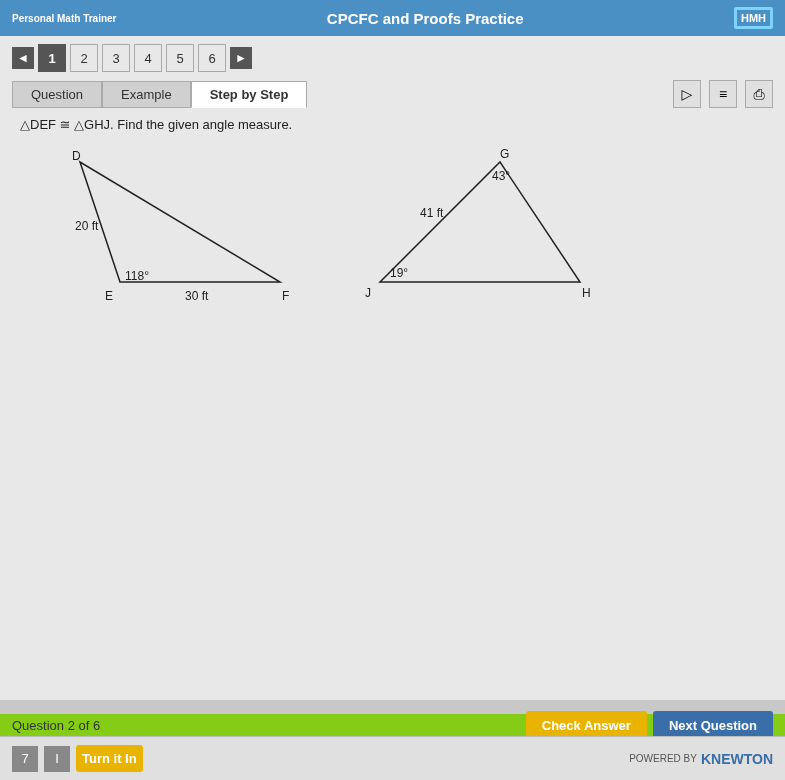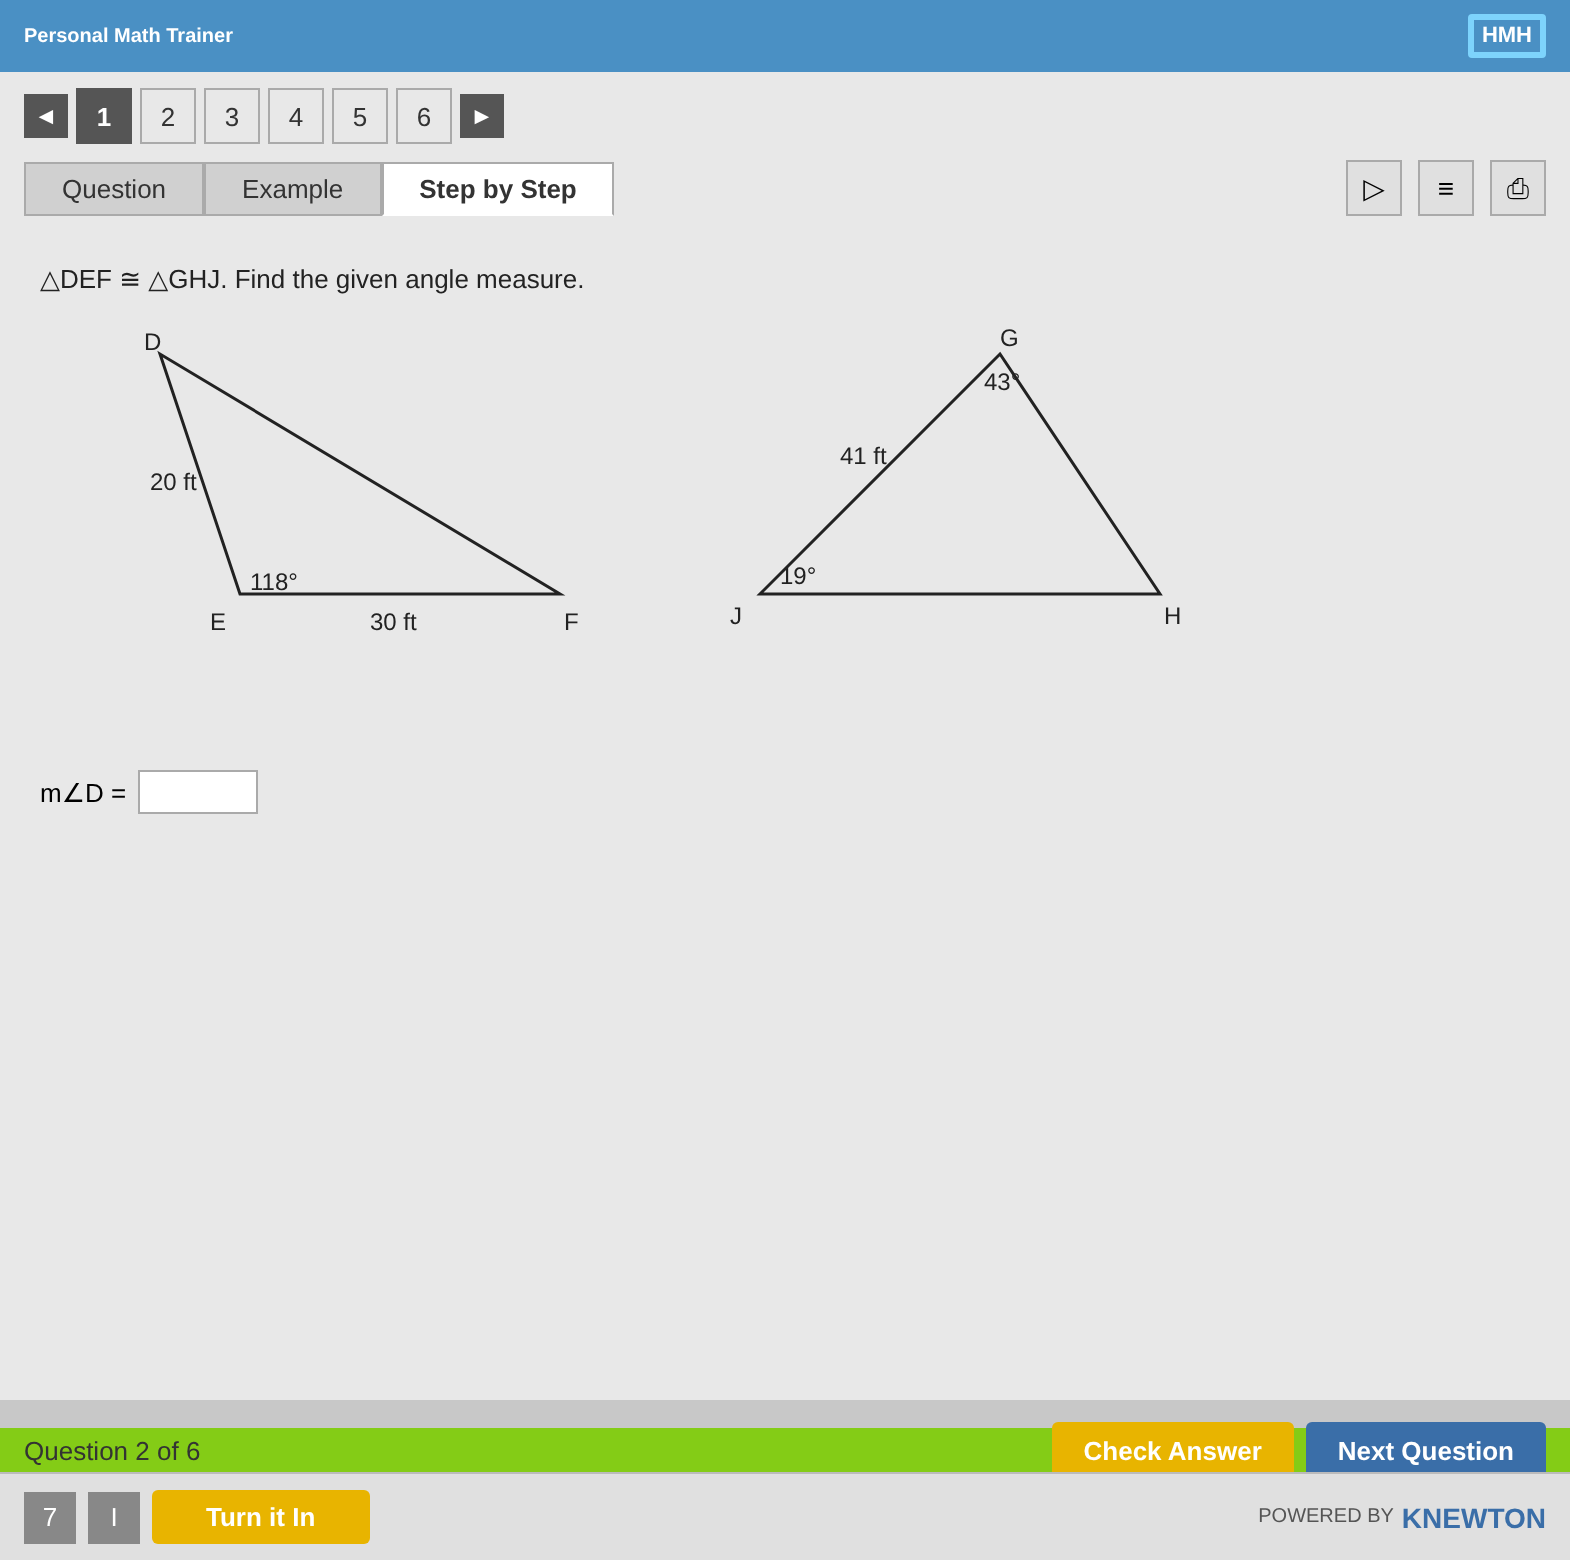--- a/index.html
+++ b/index.html
@@ -89,21 +89,21 @@
       border-color: #555;
       font-weight: bold;
     }
 
     
     .tabs-row {
       display: flex;
       align-items: center;
       padding: 0 12px 0 12px;
       gap: 0;
-      margin-bottom: 16px;
+      margin-bottom: 1px;
     }
     .tab-btn {
       padding: 5px 18px;
       border: 1px solid #aaa;
       background: #d0d0d0;
       color: #333;
       font-size: 13px;
       cursor: pointer;
       border-radius: 0;
     }
@@ -225,21 +225,21 @@
       font-size: 13px;
       cursor: pointer;
       display: flex;
       align-items: center;
       justify-content: center;
     }
     .turn-in-btn {
       background: #e8b400;
       color: #fff;
       border: none;
-      padding: 6px 27px;
+      padding: 6px 6px;
       font-size: 13px;
       font-weight: bold;
       cursor: pointer;
       border-radius: 3px;
     }
     .save-close-btn {
       background: #d0d0d0;
       color: #333;
       border: 1px solid #aaa;
       padding: 6px 14px;
@@ -265,20 +265,21 @@
     .diagram-label {
       font-size: 12px;
       fill: #222;
     }
   </style>
 </head>
 <body>
 
 <div class="header">
   <span class="header-left">Personal Math Trainer</span>
+  <span class="header-center">CPCFC and Proofs Practice</span>
   <span class="header-logo">HMH</span>
 </div>
 
 <div class="main-content">
 
   <div class="nav-row">
     <button class="nav-arrow">◄</button>
     <div class="nav-num active">1</div>
     <div class="nav-num">2</div>
     <div class="nav-num">3</div>
@@ -324,24 +325,20 @@
         <text x="562" y="155" class="diagram-label">H</text>
         <text x="345" y="155" class="diagram-label">J</text>
 
         <text x="400" y="75" class="diagram-label">41 ft</text>
 
         <text x="472" y="38" class="diagram-label">43°</text>
         <text x="370" y="135" class="diagram-label">19°</text>
       </svg>
     </div>
 
-    <div class="answer-row">
-      <span>m∠D =</span>
-      <input class="answer-input" type="text" value="" style="">
-    </div>
   </div>
 </div>
 
 <div class="status-bar">
   <span>Question 2 of 6</span>
   <div class="btn-group">
     <button class="check-btn">Check Answer</button>
     <button class="next-btn">Next Question</button>
   </div>
 </div>

